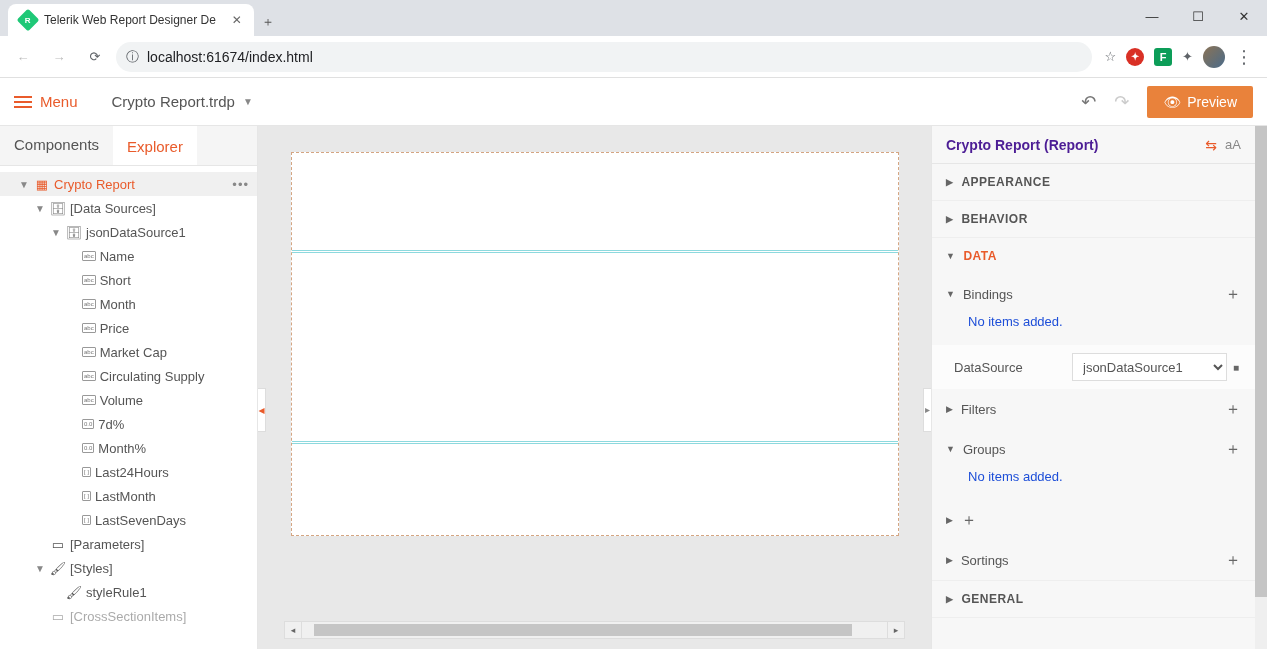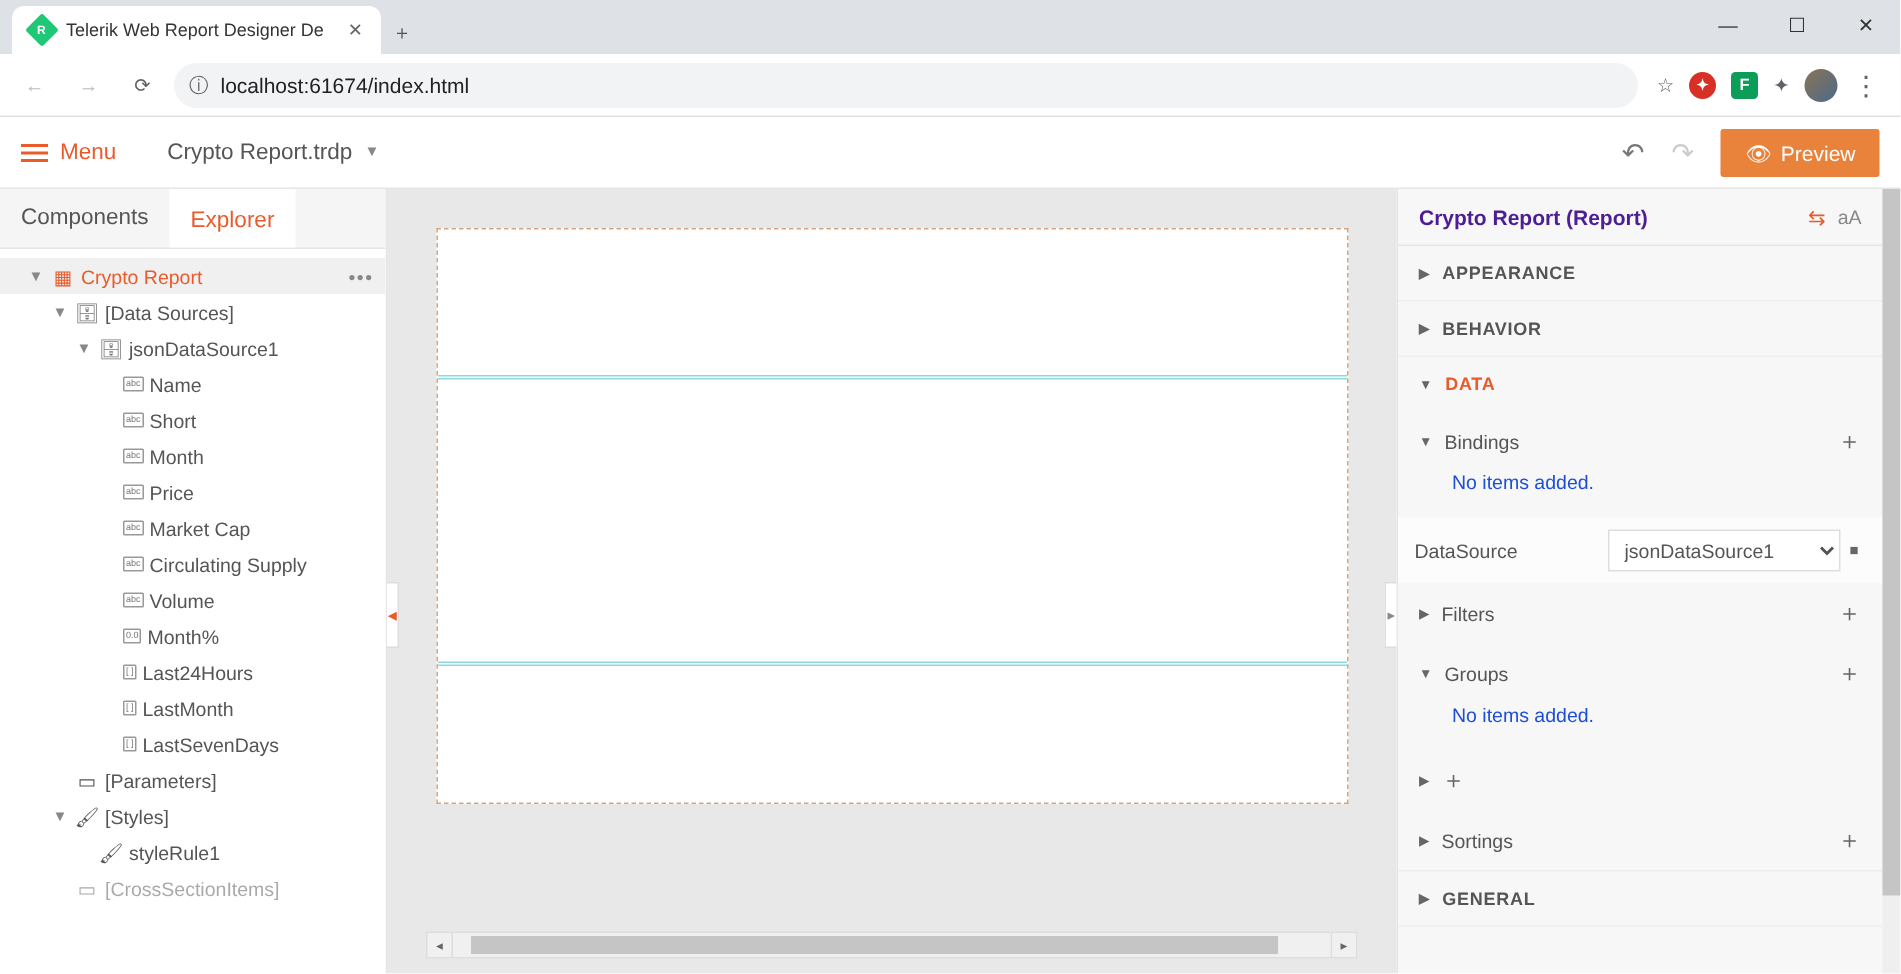--- a/index.html
+++ b/index.html
@@ -85,21 +85,21 @@
 .prop-section-header{display:flex;align-items:center;height:36px;padding:0 14px;gap:8px;font-size:12px;letter-spacing:0.5px;color:#555;font-weight:600;}
 .prop-section-header .caret{font-size:9px;color:#666;}
 .prop-section-header.active{color:#e95b2b;}
 .prop-subsection{padding-left:14px;}
 .prop-sub-header{display:flex;align-items:center;height:40px;padding:0 14px 0 0;gap:8px;font-size:13px;color:#555;}
 .prop-sub-header .caret{font-size:9px;color:#666;}
 .prop-sub-header .label{flex:1;}
 .prop-sub-header .plus{color:#666;font-size:16px;font-weight:300;}
 .no-items{padding:0 0 16px 22px;color:#1d4ed8;font-size:13px;}
 .prop-row{display:flex;align-items:center;height:44px;padding-right:10px;border-left:3px solid #e95b2b;margin-left:-3px;background:#fcfcfc;}
-.prop-row .label{padding-left:11px;flex:0 0 140px;font-size:13px;color:#555;}
+.prop-row .label{padding-left:22px;flex:0 0 140px;font-size:13px;color:#555;}
 .prop-row select{flex:1;height:28px;border:1px solid #ddd;background:#fff;padding:0 6px;font-size:13px;color:#555;}
 .prop-row .reset{width:18px;text-align:center;color:#666;font-size:10px;}
 .right-scroll{width:12px;background:#efefef;position:relative;}
 .right-scroll-thumb{position:absolute;top:0;left:0;right:0;height:90%;background:#c5c5c5;}
 </style>
 </head>
 <body>
 
 <div class="browser-chrome">
   <div class="window-controls">
@@ -216,20 +216,25 @@
           <span>Circulating Supply</span>
         </div>
       <div class="tree-node d4">
           <span class="tw-spacer"></span>
           <span class="icon-abc">abc</span>
           <span>Volume</span>
         </div>
       <div class="tree-node d4">
           <span class="tw-spacer"></span>
           <span class="icon-abc">0.0</span>
+          <span>7d%</span>
+        </div>
+      <div class="tree-node d4">
+          <span class="tw-spacer"></span>
+          <span class="icon-abc">0.0</span>
           <span>Month%</span>
         </div>
       <div class="tree-node d4">
           <span class="tw-spacer"></span>
           <span class="icon-abc">[ ]</span>
           <span>Last24Hours</span>
         </div>
       <div class="tree-node d4">
           <span class="tw-spacer"></span>
           <span class="icon-abc">[ ]</span>

